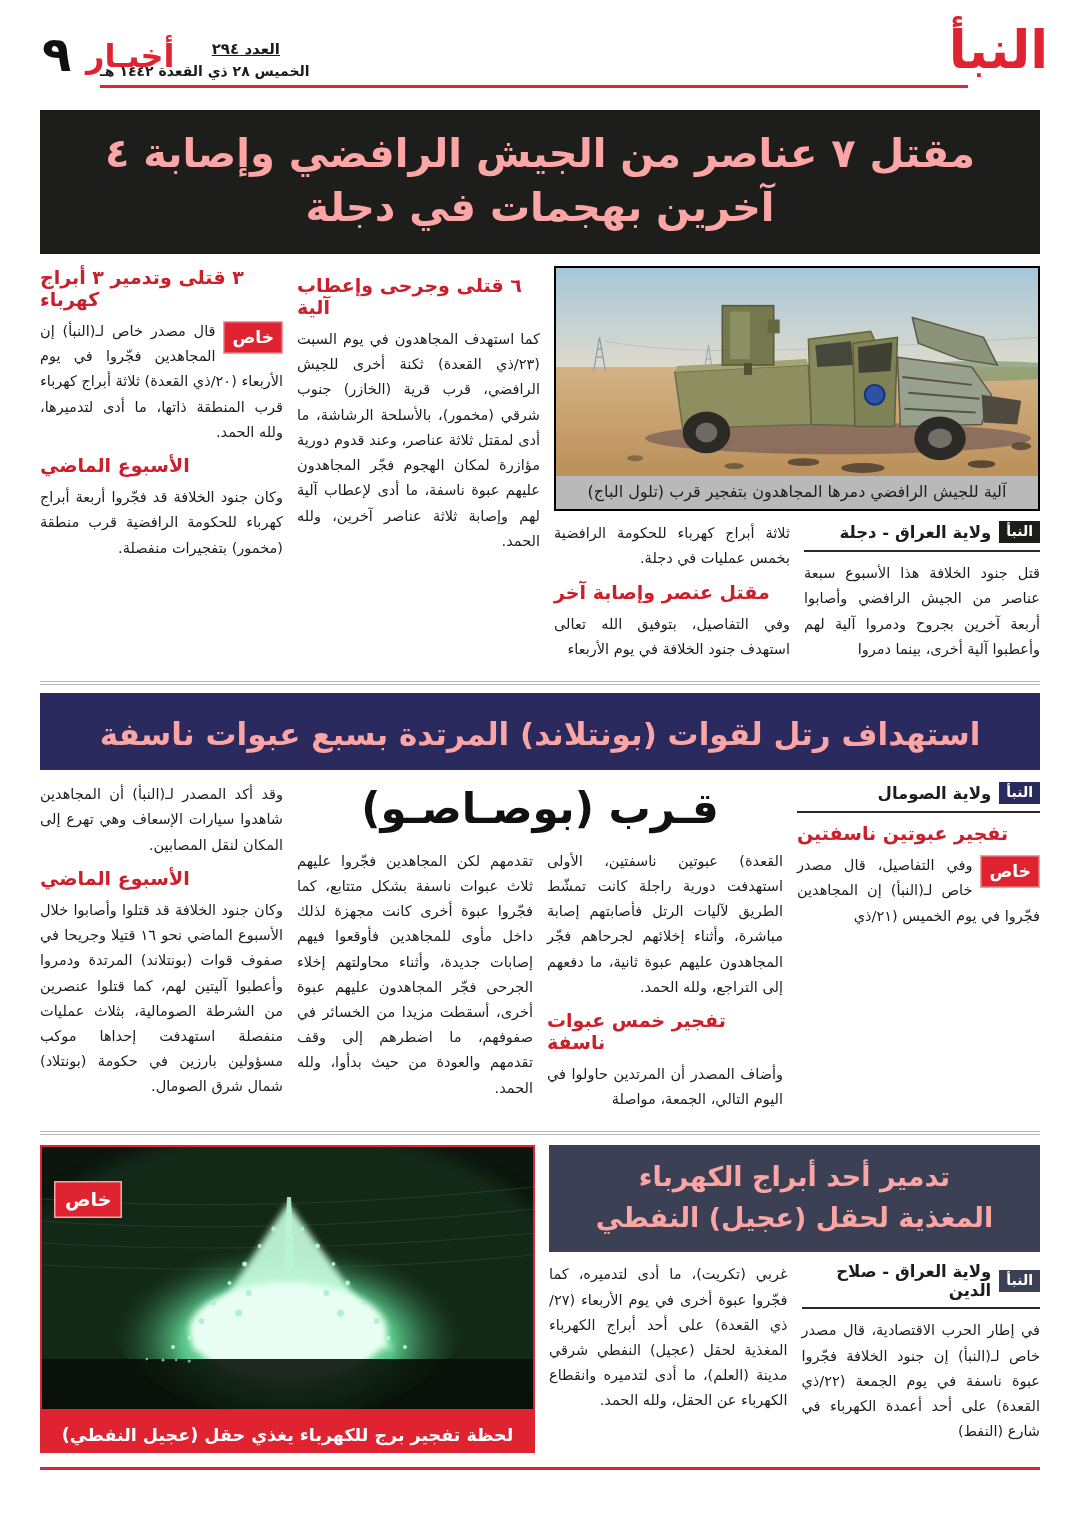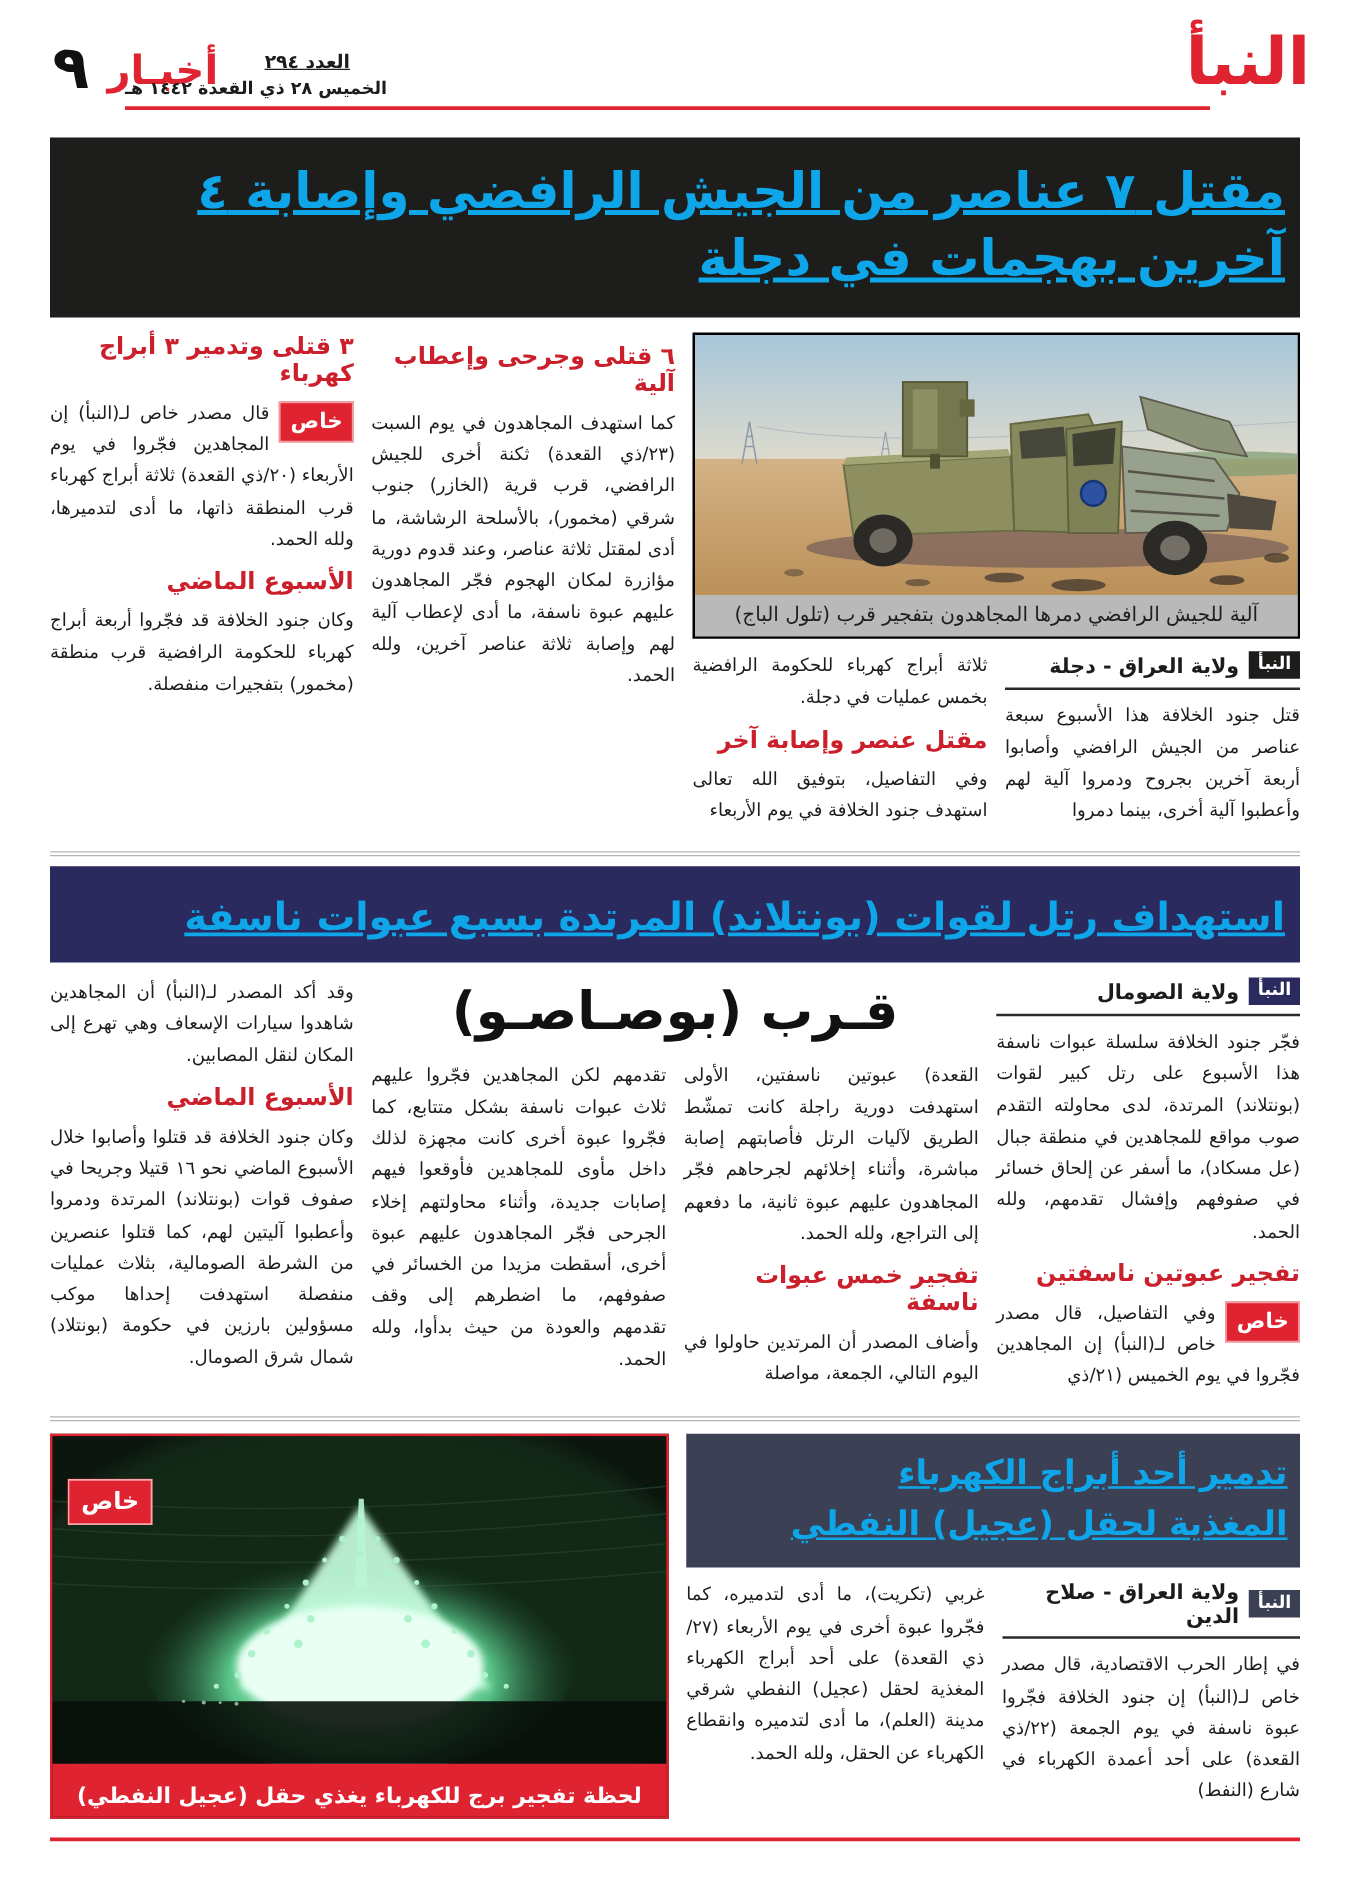--- a/index.html
+++ b/index.html
@@ -20,33 +20,33 @@
   
   header{position:relative;height:104px;}
   .page-num{position:absolute;left:42px;top:30px;font-size:48px;font-weight:bold;color:#111;line-height:1;}
   .section-label{position:absolute;left:86px;top:40px;font-size:32px;font-weight:bold;color:var(--accent);line-height:1;}
   .issue{position:absolute;left:150px;top:40px;width:130px;text-align:right;font-size:15px;font-weight:bold;text-decoration:underline;}
   .hdate{position:absolute;left:100px;top:63px;font-size:14px;font-weight:bold;white-space:nowrap;}
   .red-rule{position:absolute;left:100px;right:112px;bottom:16px;height:3px;background:var(--accent);}
   .logo{position:absolute;right:32px;top:24px;font-size:52px;font-weight:bold;color:var(--accent);line-height:1;letter-spacing:-2px;}
 
   
-  .banner{margin:6px 40px 0;color:#0ea5e9;text-align:right;text-decoration:underline;}
+  .banner{margin:6px 40px 0;color:#fca5a5;text-align:center;}
   .banner1{background:var(--banner1);padding:16px 12px 20px;}
   .banner1 .bl{font-size:40px;font-weight:bold;line-height:1.35;}
   .banner2{background:var(--banner2);padding:23px 12px 17px;margin-top:8px;}
   .banner2 .bl{font-size:31px;font-weight:bold;line-height:1.2;}
   .banner3{background:var(--banner3);padding:12px 10px 14px;}
   .banner3 .bl{font-size:27px;font-weight:bold;line-height:1.5;}
 
   
   .cols{margin:12px 40px 0;display:flex;gap:14px;}
   .col{flex:1 1 0;min-width:0;}
   .body-p{font-size:14.5px;line-height:1.74;text-align:justify;margin:0 0 9px;}
-  .subhead{color:#cb1f2b;font-weight:bold;font-size:19px;text-align:right;margin:8px 0 9px;}
+  .subhead{color:#cb1f2b;font-weight:bold;font-size:19px;text-align:left;margin:8px 0 9px;}
   .loc-row{display:flex;align-items:center;gap:8px;border-bottom:2px solid #2a2a2a;padding-bottom:7px;margin-bottom:9px;}
   .agency-badge{color:#fff;font-weight:bold;font-size:14px;padding:3px 7px 5px;line-height:1;flex:0 0 auto;}
   .badge-dark{background:var(--banner1);}
   .badge-navy{background:var(--banner2);}
   .badge-slate{background:var(--banner3);}
   .loc-label{font-weight:bold;font-size:16.5px;}
   .khas-inline{float:right;background:var(--accent);color:#fff;font-weight:bold;font-size:17px;
     padding:8px 9px;margin:2px 0 4px 8px;line-height:1;box-shadow:inset 0 0 0 1.5px rgba(255,255,255,.55);}
 
   
@@ -181,21 +181,20 @@
   <div class="banner banner2">
     <div class="bl">استهداف رتل لقوات (بونتلاند) المرتدة بسبع عبوات ناسفة</div>
   </div>
 
   <div class="cols">
     <div class="col">
       <div class="loc-row">
         <span class="agency-badge badge-navy">النبأ</span>
         <span class="loc-label">ولاية الصومال</span>
       </div>
-      <p class="body-p">فجّر جنود الخلافة سلسلة عبوات ناسفة هذا الأسبوع على رتل كبير لقوات (بونتلاند) المرتدة، لدى محاولته التقدم صوب مواقع للمجاهدين في منطقة جبال (عل مسكاد)، ما أسفر عن إلحاق خسائر في صفوفهم وإفشال تقدمهم، ولله الحمد.</p>
       <div class="subhead">تفجير عبوتين ناسفتين</div>
       <div class="body-p">
         <span class="khas-inline">خاص</span>
         <span>وفي التفاصيل، قال مصدر خاص لـ(النبأ) إن المجاهدين فجّروا في يوم الخميس (٢١/ذي</span>
       </div>
     </div>
     <div class="s2-mid">
       <div class="big-title">قـرب (بوصـاصـو)</div>
       <div class="s2-mid-cols">
         <div class="col">

